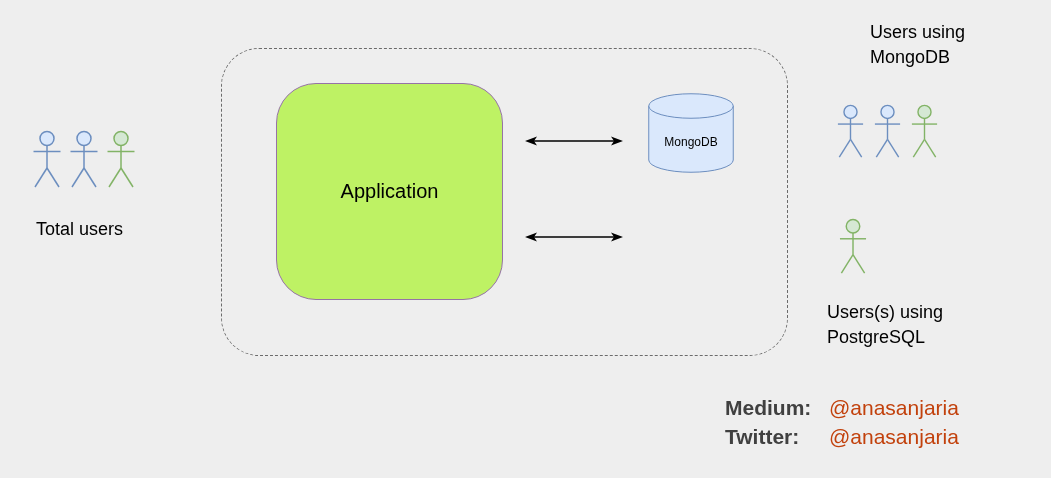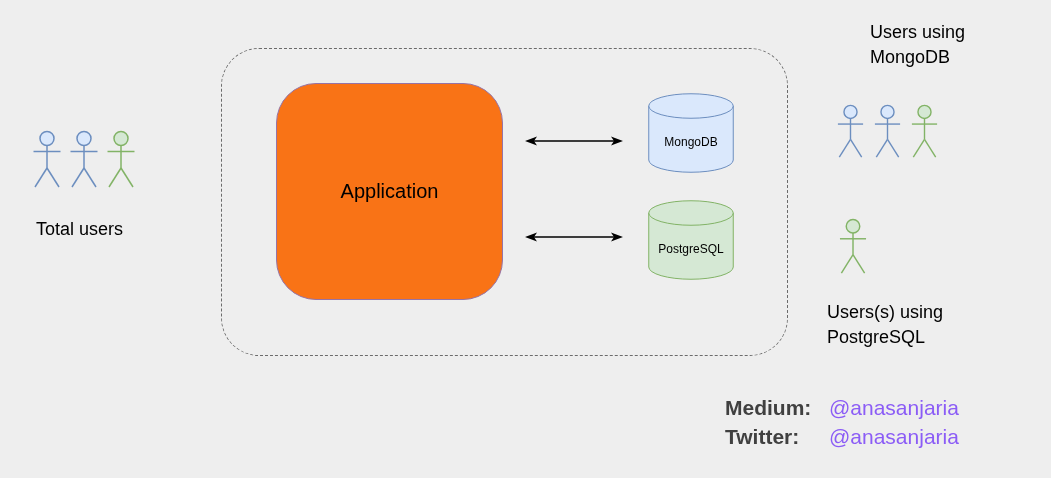--- a/index.html
+++ b/index.html
@@ -24,21 +24,21 @@
     width: 567px; height: 308px;
     border: 1px dashed #6b6b6b;
     border-radius: 38px;
     box-sizing: border-box;
   }
 
   
   .app-box {
     left: 276px; top: 83px;
     width: 227px; height: 217px;
-    background: #f97316;
+    background: #bef264;
     border: 1px solid #9673a6;
     border-radius: 40px;
     box-sizing: border-box;
     display: flex;
     align-items: center;
     justify-content: center;
     font-size: 20px;
   }
 
   
@@ -90,21 +90,21 @@
     left: 725px; top: 393px;
     font-size: 21px;
     line-height: 29px;
   }
   .footer-row { display: flex; }
   .footer-label {
     font-weight: bold;
     width: 104px;
     color: #404040;
   }
-  .footer-handle { color: #8b5cf6; }
+  .footer-handle { color: #c2410c; }
 </style>
 </head>
 <body>
 
 <div class="canvas">
 
   <div class="abs figures total-users-figures">
       <svg class="actor blue" viewBox="0 0 30 60">
         <circle cx="15" cy="8.5" r="7"></circle>
         <line x1="15" y1="15.5" x2="15" y2="38"></line>
@@ -148,27 +148,20 @@
   </svg>
 
   <div class="abs cyl-wrap cyl-mongo">
     <svg class="cylinder" viewBox="0 0 86 80">
       <path d="M 0.75 13 L 0.75 67 A 42.25 12.25 0 0 0 85.25 67 L 85.25 13" fill="#dae8fc" stroke="#6c8ebf"></path>
       <ellipse cx="43" cy="13" rx="42.25" ry="12.25" fill="#dae8fc" stroke="#6c8ebf"></ellipse>
     </svg>
     <div class="cyl-label">MongoDB</div>
   </div>
 
-  <div class="abs cyl-wrap cyl-pg">
-    <svg class="cylinder" viewBox="0 0 86 80">
-      <path d="M 0.75 13 L 0.75 67 A 42.25 12.25 0 0 0 85.25 67 L 85.25 13" fill="#d5e8d4" stroke="#82b366"></path>
-      <ellipse cx="43" cy="13" rx="42.25" ry="12.25" fill="#d5e8d4" stroke="#82b366"></ellipse>
-    </svg>
-    <div class="cyl-label">PostgreSQL</div>
-  </div>
 
   <div class="abs dg-label mongo-users-label">Users using MongoDB</div>
   <div class="abs figures mongo-users-figures">
       <svg class="actor blue" viewBox="0 0 30 60">
         <circle cx="15" cy="8.5" r="7"></circle>
         <line x1="15" y1="15.5" x2="15" y2="38"></line>
         <line x1="1.5" y1="21.5" x2="28.5" y2="21.5"></line>
         <line x1="15" y1="38" x2="3" y2="57"></line>
         <line x1="15" y1="38" x2="27" y2="57"></line>
       </svg>

